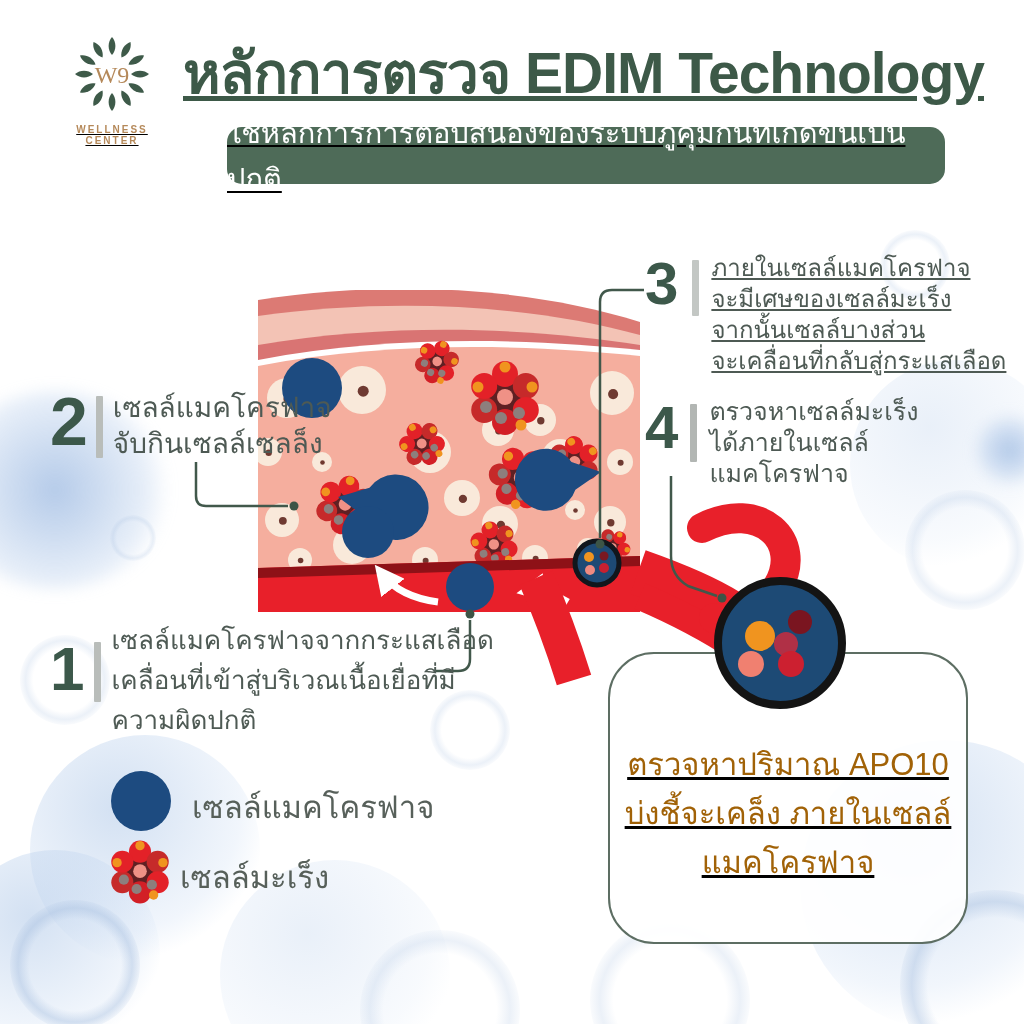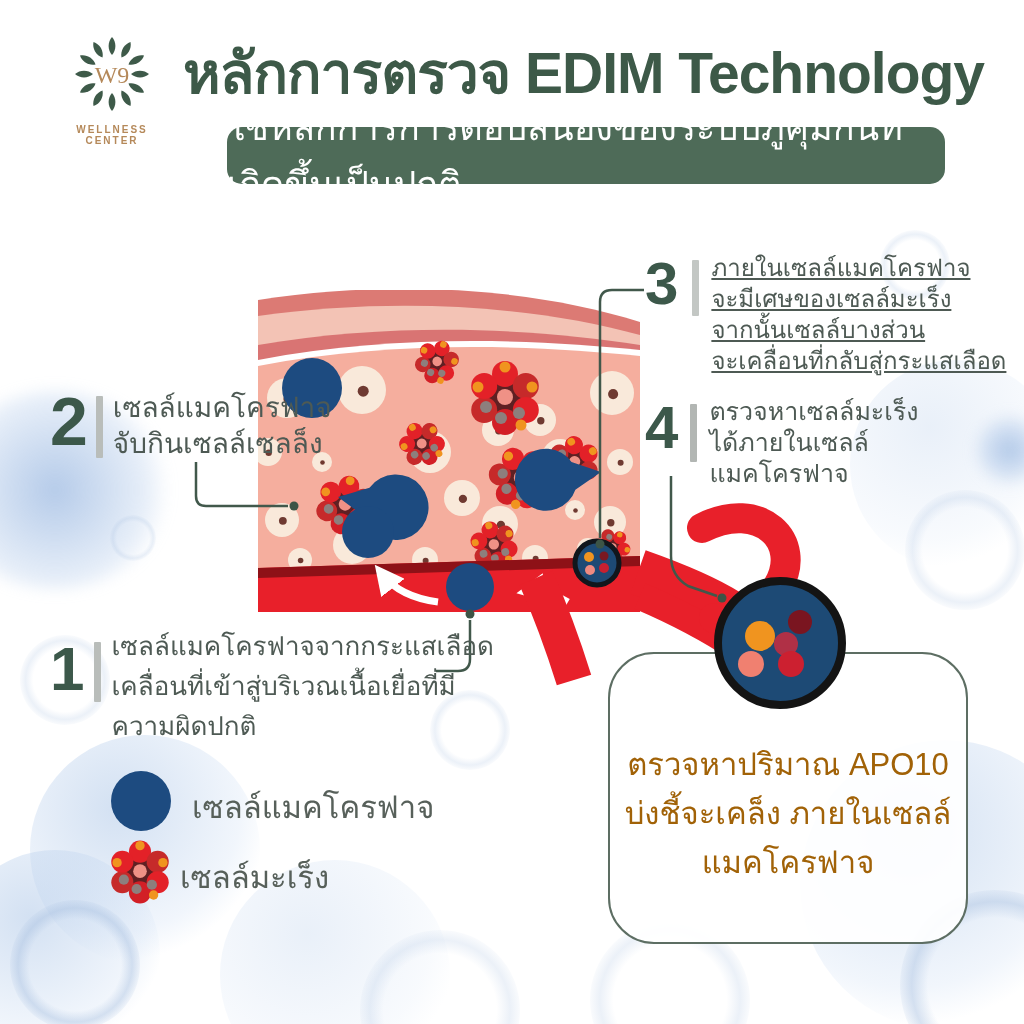--- a/index.html
+++ b/index.html
@@ -1,33 +1,33 @@
 <!DOCTYPE html>
 <html><head>
 <meta charset="utf-8">
 <style>
   html,body{margin:0;padding:0;background:#fff;}
   body{width:1024px;height:1024px;position:relative;overflow:hidden;
        font-family:"Liberation Sans","DejaVu Sans",sans-serif;}
-  .abs{position:absolute;}
+  .abs{position:absolute;text-decoration:underline;}
 
   
   .bub{position:absolute;border-radius:50%;pointer-events:none;z-index:0;}
   .bub.soft{background:radial-gradient(circle at 38% 32%, rgba(175,200,232,.55), rgba(205,222,244,.28) 58%, rgba(255,255,255,0) 72%);}
   .bub.ring{background:radial-gradient(circle, rgba(255,255,255,0) 50%, rgba(168,192,224,.45) 62%, rgba(255,255,255,0) 74%);}
   .bub.blur{filter:blur(7px);background:radial-gradient(circle, rgba(120,160,215,.55), rgba(160,190,230,.25) 60%, rgba(255,255,255,0) 75%);}
   .bub.faint{opacity:.5;}
 
   
   .logo-wrap{left:52px;top:34px;width:120px;text-align:center;z-index:2;}
   .logo-caption{font-size:10px;letter-spacing:2px;color:#b5895a;margin-top:2px;font-weight:600;}
   .page-title{left:183px;top:28px;width:820px;font-size:57px;font-weight:600;color:#3d5948;z-index:2;letter-spacing:-1px;}
   .banner{left:227px;top:127px;width:718px;height:57px;background:#4e6b58;border-radius:15px;z-index:2;
           display:flex;align-items:center;justify-content:center;}
-  .banner span{color:#fff;font-size:36px;font-weight:500;}
+  .banner span{color:#fff;font-size:29px;font-weight:500;}
 
   
   .step{position:absolute;display:flex;align-items:flex-start;z-index:4;}
   .step .num{font-weight:600;color:#3c584a;line-height:.92;}
   .step .bar{width:7px;background:#b9bdba;border-radius:1px;}
   .step .lines{color:#4e5a54;font-weight:500;}
   .step .line{display:block;white-space:nowrap;}
 
   #step2{left:50px;top:386px;}
   #step2 .num{font-size:68px;margin-top:4px;}
@@ -40,21 +40,21 @@
   #step3 .lines{font-size:24px;line-height:31px;margin-top:4px;text-decoration:underline;}
 
   #step4{left:645px;top:392px;}
   #step4 .num{font-size:60px;margin-top:8px;}
   #step4 .bar{height:58px;margin:12px 12px 0 12px;background:#b2b6b3;}
   #step4 .lines{font-size:25px;line-height:31px;margin-top:4px;}
 
   #step1{left:50px;top:618px;}
   #step1 .num{font-size:62px;margin-top:22px;}
   #step1 .bar{height:60px;margin:24px 10px 0 10px;}
-  #step1 .lines{font-size:26px;line-height:40px;margin-top:8px;}
+  #step1 .lines{font-size:26px;line-height:40px;margin-top:2px;}
 
   
   .legend-label{position:absolute;color:#57605a;font-size:31px;font-weight:500;z-index:4;}
   #legend-label-1{left:192px;top:782px;}
   #legend-label-2{left:180px;top:852px;}
 
   
   .result-box{left:608px;top:652px;width:356px;height:288px;background:rgba(255,255,255,.92);
               border:2.5px solid #5d6e63;border-radius:46px;z-index:2;
               display:flex;align-items:center;justify-content:center;text-align:center;}

